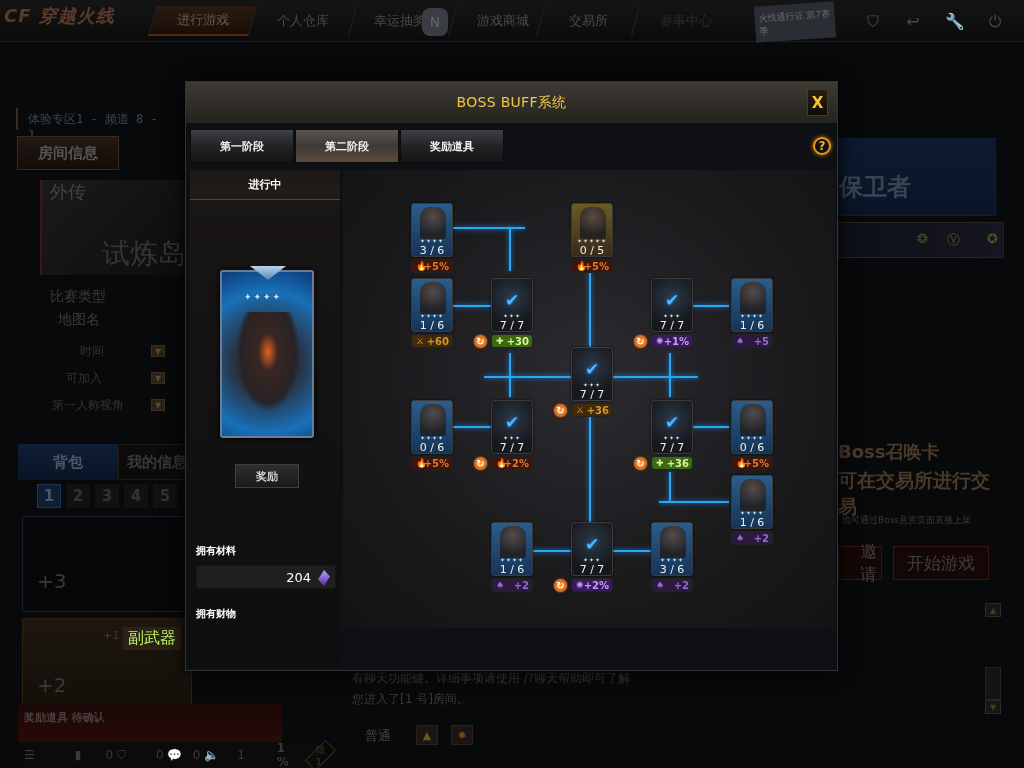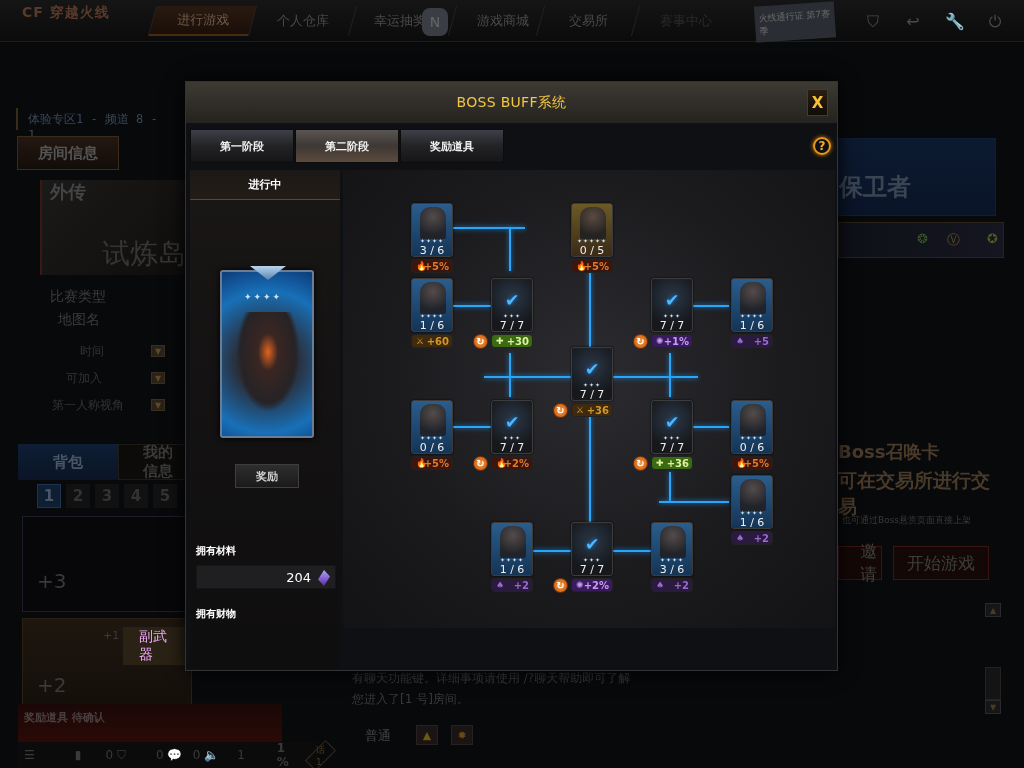--- a/index.html
+++ b/index.html
@@ -1,29 +1,29 @@
 <!DOCTYPE html>
 <html><head>
 <meta charset="utf-8">
 <style>
 *{box-sizing:border-box;margin:0;padding:0}
 html,body{width:1024px;height:768px;overflow:hidden;background:#08090b;font-family:"DejaVu Sans","Liberation Sans",sans-serif;color:#ccc}
 .abs{position:absolute}
 
 #topnav{position:absolute;left:0;top:0;width:1024px;height:42px;background:linear-gradient(#151515,#0b0b0b);border-bottom:1px solid #1d1d1d}
-.logo{left:22px;top:4px;width:125px;height:30px;font-weight:bold;font-size:14px;color:#5a3a2a;letter-spacing:1px;}
+.logo{left:4px;top:4px;width:125px;height:30px;font-weight:bold;font-size:18px;color:#5a3a2a;letter-spacing:1px;font-style:italic}
 .navtab{top:6px;height:30px;font-size:13px;color:#4a4a4a;display:flex;align-items:center;justify-content:center;transform:skewX(-15deg);border-left:1px solid #222}
 .navtab span{transform:skewX(15deg)}
 .navtab.active{background:linear-gradient(#2a1a10,#1a0e08);color:#6a5a48;border-bottom:2px solid #4a2a10}
 .navicon{top:8px;width:26px;height:26px;color:#4a4a4a;font-size:16px;display:flex;align-items:center;justify-content:center}
 .adbox{left:755px;top:4px;width:80px;height:36px;background:#2a2d33;color:#6a6a6a;font-size:9px;padding:6px 4px;transform:rotate(-4deg)}
 .chanbar{left:16px;top:108px;width:170px;height:22px;border-left:2px solid #3a2c18;font-size:12px;color:#3a4658;padding:3px 10px;font-family:"DejaVu Sans Mono",monospace}
 .roombtn{left:17px;top:136px;width:102px;height:34px;border:1px solid #3a2a1a;background:linear-gradient(#241812,#120c08);color:#555;font-size:15px;font-weight:bold;display:flex;align-items:center;justify-content:center}
 .mapimg{left:40px;top:180px;width:150px;height:95px;background:linear-gradient(135deg,#1c1a18,#0e0d0c);border-left:2px solid #3a1a10}
-.mapimg .t1{position:absolute;left:8px;top:0;font-size:18px;font-weight:bold;color:#444}
+.mapimg .t1{position:absolute;left:8px;top:0;font-size:18px;font-weight:normal;color:#444}
 .mapimg .t2{position:absolute;left:60px;top:55px;font-size:28px;color:#353535}
 .infolbl{font-size:14px;color:#3c3c3c}
 .ddarrow{width:14px;height:12px;background:#2a2218;border:1px solid #3a2e20;color:#5a4a28;font-size:8px;display:flex;align-items:center;justify-content:center}
 .bagtab{top:444px;height:36px;font-size:15px;font-weight:bold;display:flex;align-items:center;justify-content:center}
 .pagebtn{top:484px;width:24px;height:24px;font-size:15px;font-weight:bold;color:#333;background:#111;display:flex;align-items:center;justify-content:center}
 .pagebtn.active{background:#0e1f33;color:#4a5666;border:1px solid #1c3450}
 .weaponcard{left:22px;top:516px;width:170px;height:96px;border:1px solid #1e1c2a;background:#070709}
 .weaponcard2{left:22px;top:618px;width:170px;height:88px;background:linear-gradient(#1e1710,#130f09);border:1px solid #2a2010}
 .ammo{font-size:20px;color:#3a3a3a}
 .reward-pending{left:18px;top:704px;width:264px;height:38px;background:linear-gradient(#1a0806,#2a0a06);font-size:11px;color:#4a4040;font-weight:bold;padding:6px}
@@ -119,32 +119,32 @@
 <div class="abs infolbl" style="left:50px;top:288px">比赛类型</div>
 <div class="abs infolbl" style="left:58px;top:311px">地图名</div>
 <div class="abs infolbl" style="left:80px;top:343px;font-size:12px;color:#333">时间</div>
 <div class="abs ddarrow" style="left:151px;top:345px">▼</div>
 <div class="abs infolbl" style="left:66px;top:370px;font-size:12px;color:#333">可加入</div>
 <div class="abs ddarrow" style="left:151px;top:372px">▼</div>
 <div class="abs infolbl" style="left:52px;top:397px;font-size:12px;color:#333">第一人称视角</div>
 <div class="abs ddarrow" style="left:151px;top:399px">▼</div>
 
 <div class="abs bagtab" style="left:18px;width:100px;background:linear-gradient(#0e1e34,#0a1426);color:#4a5666">背包</div>
-<div class="abs bagtab" style="left:118px;width:70px;background:#0c0b0a;color:#3a3a3a;border:1px solid #1e1a14;justify-content:flex-start;padding-left:24px">我的信息</div>
+<div class="abs bagtab" style="left:118px;width:70px;background:#0c0b0a;color:#3a3a3a;border:1px solid #1e1a14;justify-content:flex-start;padding-left:8px">我的信息</div>
 <div class="abs pagebtn active" style="left:37px">1</div>
 <div class="abs pagebtn" style="left:66px">2</div>
 <div class="abs pagebtn" style="left:95px">3</div>
 <div class="abs pagebtn" style="left:124px">4</div>
 <div class="abs pagebtn" style="left:153px">5</div>
 <div class="abs weaponcard">
   <span class="abs ammo" style="left:14px;top:52px">+3</span>
 </div>
 <div class="abs weaponcard2">
   <span class="abs" style="left:80px;top:10px;font-size:11px;color:#3a3a3a">+1</span>
-  <span class="abs" style="left:100px;top:8px;padding:1px 16px;background:#2a2214;color:#f0abfc;font-size:14px">副武器</span>
+  <span class="abs" style="left:100px;top:8px;padding:1px 5px;background:#2a2214;color:#bef264;font-size:16px">副武器</span>
   <span class="abs ammo" style="left:14px;top:54px">+2</span>
 </div>
 <div class="abs reward-pending">奖励道具 待确认</div>
 <div class="abs statusbar">
   <span style="margin-left:6px">☰</span>
   <span style="margin-left:40px">▮</span>
   <span style="margin-left:24px">0</span>
   <span style="margin-left:4px">⛉</span>
   <span style="margin-left:30px">0</span>
   <span style="margin-left:4px">💬</span>

